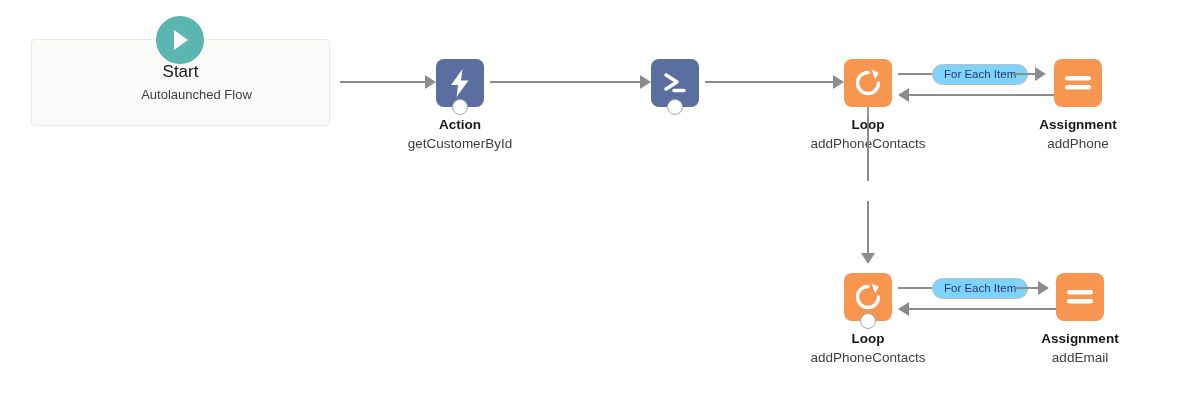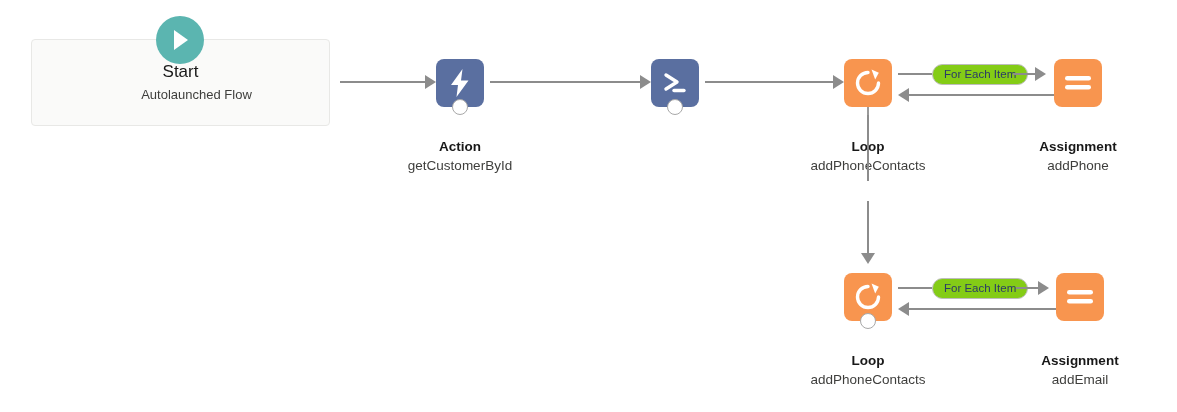--- a/index.html
+++ b/index.html
@@ -110,21 +110,20 @@
     width: 220px;
     text-align: center;
     pointer-events: none;
   }
   .node-type {
     font-size: 13.5px;
     font-weight: bold;
     color: #181818;
     line-height: 19px;
     display: block;
-    margin-top: 22px;
   }
   .node-name {
     font-size: 13.5px;
     color: #3e3e3c;
     line-height: 19px;
     display: block;
   }
 
   
   .conn {
@@ -151,21 +150,21 @@
   }
   .arrow-down {
     border-left: 7px solid transparent;
     border-right: 7px solid transparent;
     border-top: 11px solid #8c8c8c;
   }
 
   
   .pill {
     position: absolute;
-    background: #84cc16;
+    background: #7dd3fc;
     border: 1px solid #bdbdbd;
     border-radius: 12px;
     height: 21px;
     line-height: 19px;
     padding: 0 11px;
     font-size: 11.5px;
     color: #2b3a67;
     white-space: nowrap;
     box-sizing: border-box;
     text-align: center;

